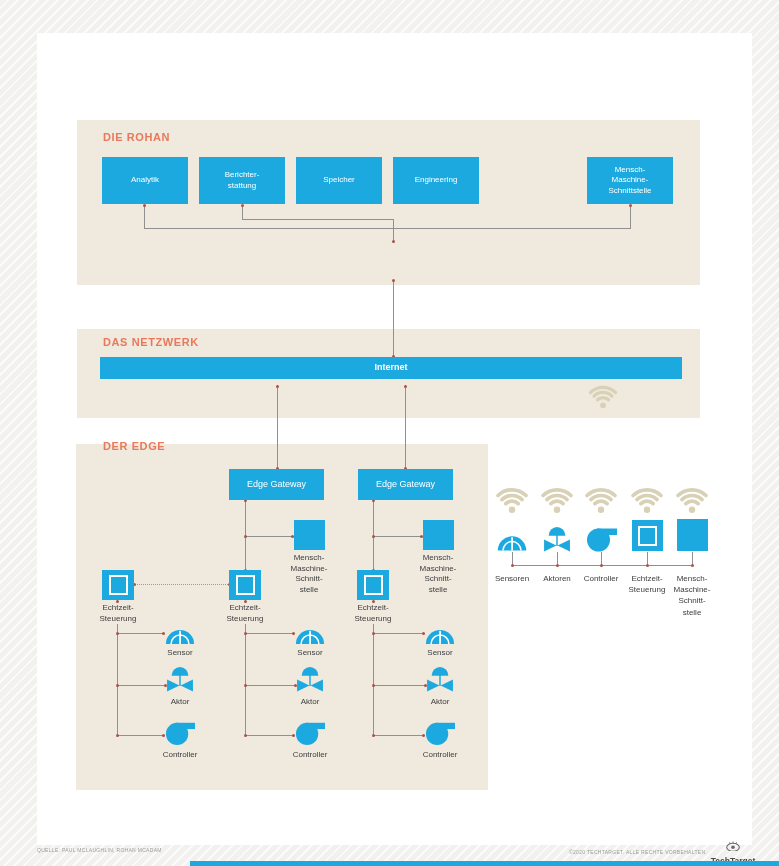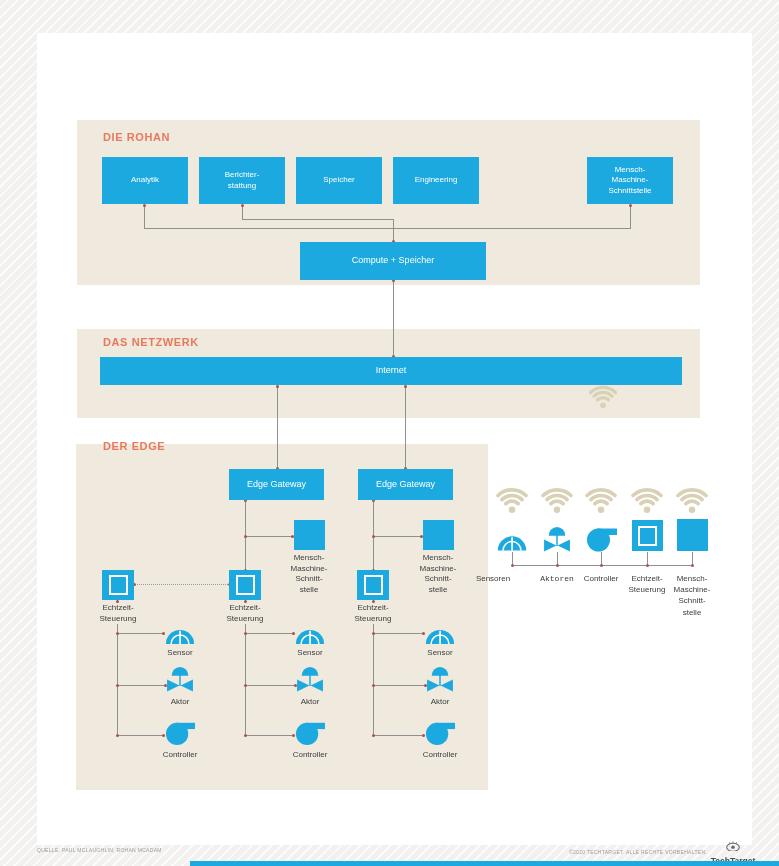--- a/index.html
+++ b/index.html
@@ -77,25 +77,24 @@
 
   <div class="bluebox f8" style="left:199px;top:157px;width:86px;height:47px;">Berichter-
 stattung</div>
   <div class="bluebox f8" style="left:102px;top:157px;width:86px;height:47px;">Analytik</div>
   <div class="bluebox f8" style="left:296px;top:157px;width:86px;height:47px;">Speicher</div>
   <div class="bluebox f8" style="left:393px;top:157px;width:86px;height:47px;">Engineering</div>
   <div class="bluebox f8" style="left:587px;top:157px;width:86px;height:47px;">Mensch-
 Maschine-
 Schnittstelle</div>
 
-  <div class="bluebox f9" style="left:300px;top:242px;width:186px;height:38px;">Compute + Speicher</div>
 
   <div class="panel" style="left:77px;top:329px;width:623px;height:89px;"></div>
   <div class="panel-label" style="left:103px;top:336px;">DAS NETZWERK</div>
-  <div class="bluebox f9" style="left:100px;top:357px;width:582px;height:28px;">Internet</div>
+  <div class="bluebox f9" style="left:100px;top:357px;width:582px;height:22px;font-weight:bold;">Internet</div>
   <svg class="icon wifi-ic" style="left:588px;top:384px;" width="30" height="25" viewBox="0 0 24 20">
       <use href="#sym-wifi"></use>
     </svg>
 
   <div class="panel" style="left:76px;top:444px;width:412px;height:346px;"></div>
   <div class="panel-label" style="left:103px;top:440px;">DER EDGE</div>
 
   <div class="bluebox f9" style="left:229px;top:469px;width:95px;height:31px;">Edge Gateway</div>
   <div class="bluebox f9" style="left:358px;top:469px;width:95px;height:31px;">Edge Gateway</div>
 
@@ -189,22 +188,22 @@
       <use href="#sym-valve"></use>
     </svg>
   <svg class="icon blue-ic" style="left:586px;top:523px;" width="31" height="29" viewBox="0 0 31 29">
       <use href="#sym-controller"></use>
     </svg>
   <div class="rt-icon" style="left:632px;top:520px;width:31px;height:31px;">
       <div class="rt-inner"></div>
     </div>
   <div class="sq-icon" style="left:677px;top:519px;width:31px;height:32px;"></div>
 
-  <div class="legend-lbl" style="left:466px;top:573px;width:54px;">Sensoren</div>
-  <div class="legend-lbl" style="left:530px;top:573px;width:54px;font-family:Liberation Mono, monospace;">Aktoren</div>
+  <div class="legend-lbl" style="left:485px;top:573px;width:54px;">Sensoren</div>
+  <div class="legend-lbl" style="left:530px;top:573px;width:54px;">Aktoren</div>
   <div class="legend-lbl" style="left:574px;top:573px;width:54px;">Controller</div>
   <div class="legend-lbl" style="left:620px;top:573px;width:54px;">Echtzeit-
 Steuerung</div>
   <div class="legend-lbl" style="left:665px;top:573px;width:54px;">Mensch-
 Maschine-
 Schnitt-
 stelle</div>
 
   <div class="footer-txt" style="left:37px;top:847px;">QUELLE: PAUL MCLAUGHLIN, ROHAN MCADAM</div>
   <div class="footer-txt" style="left:555px;top:849px;width:152px;text-align:right;">©2020 TECHTARGET. ALLE RECHTE VORBEHALTEN.</div>

